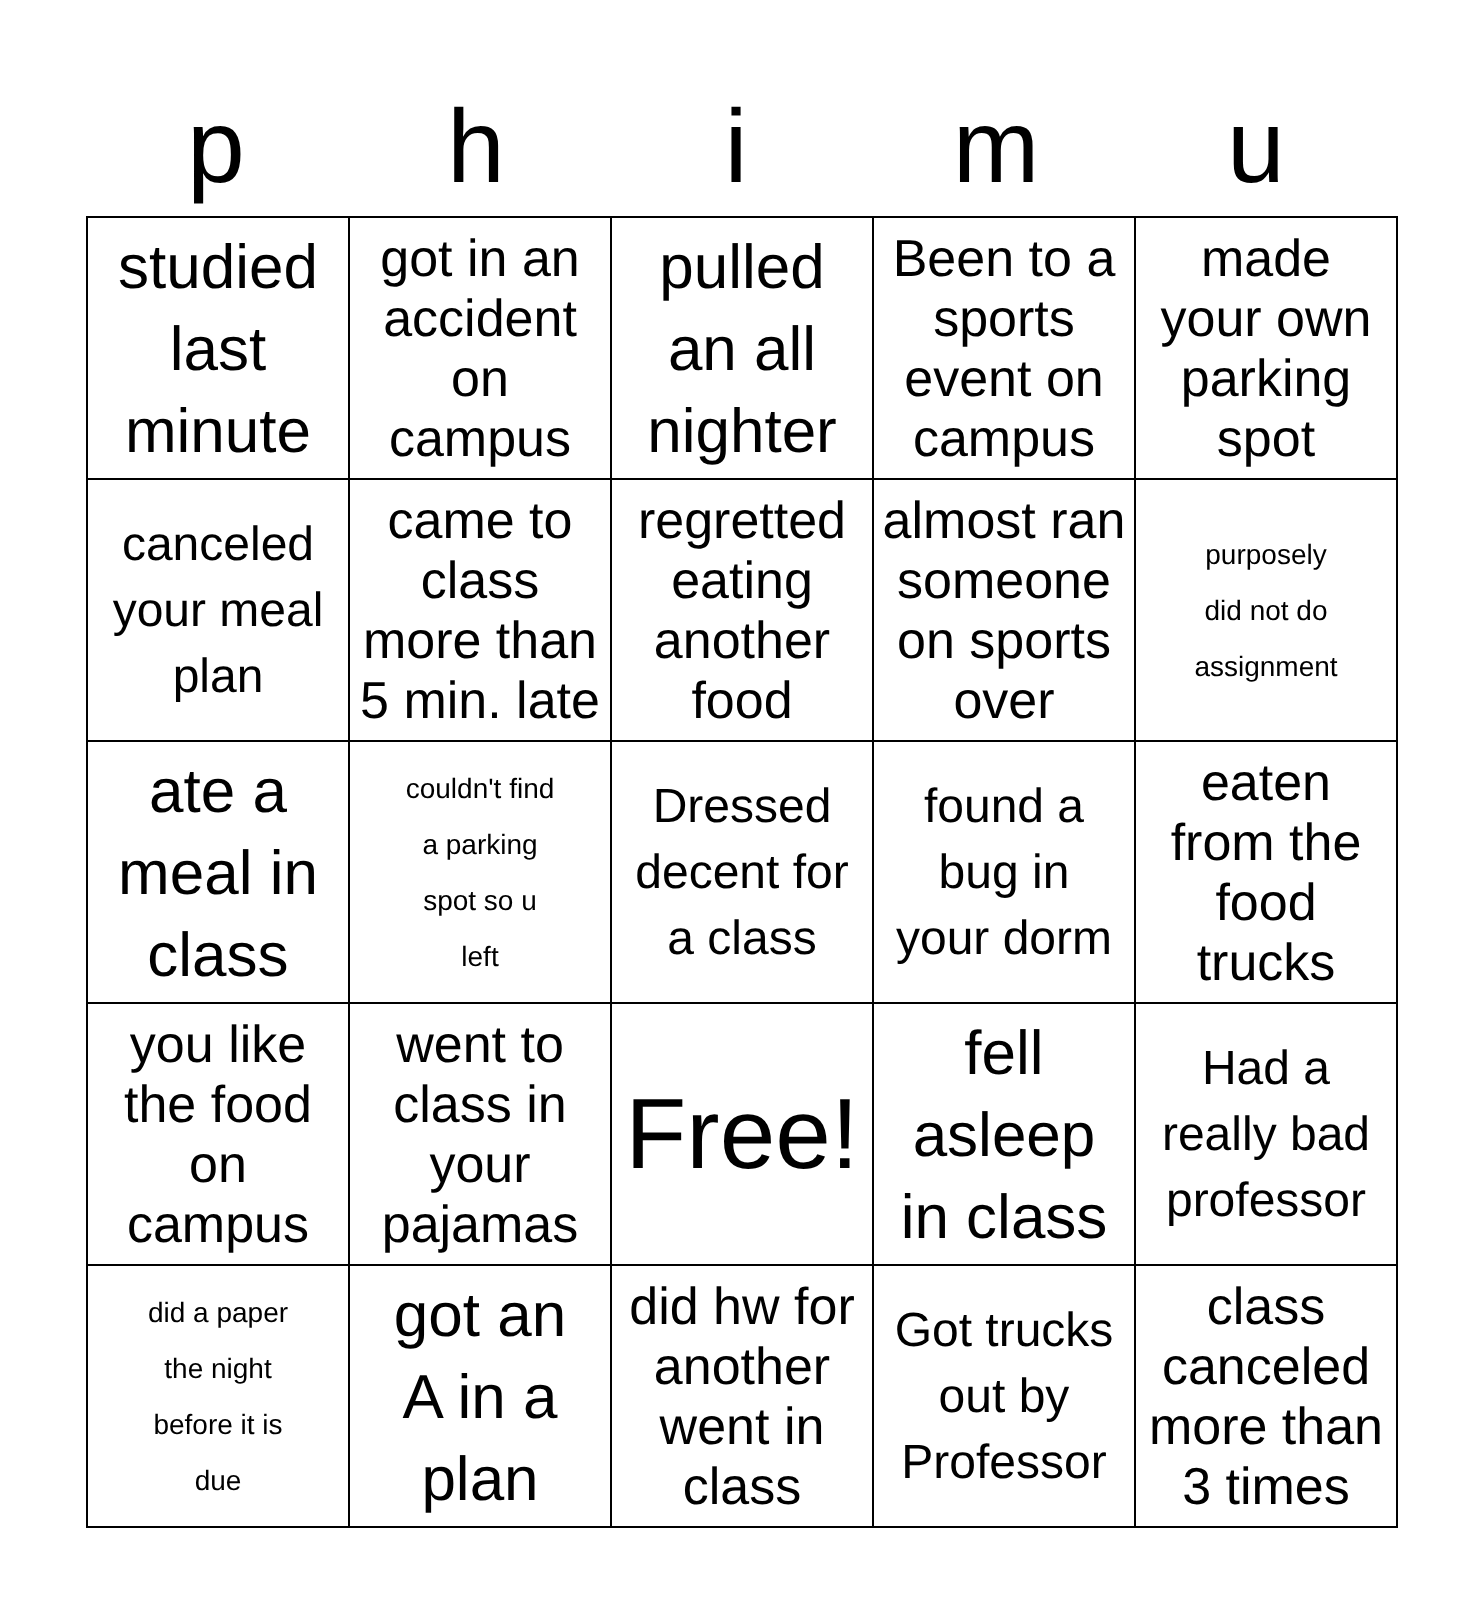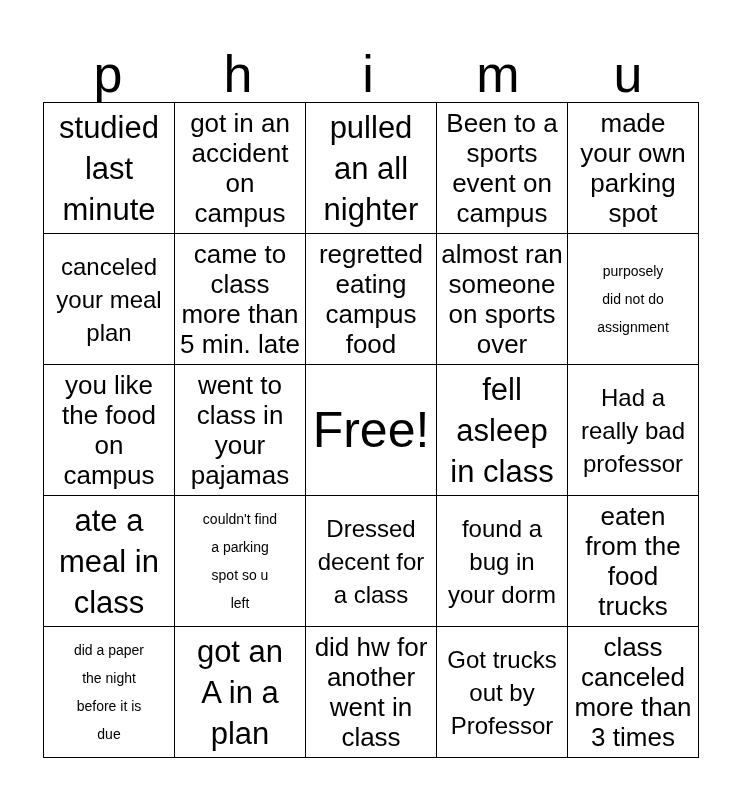--- a/index.html
+++ b/index.html
@@ -26,21 +26,21 @@
     .header-letter {
       width: 130px;
       text-align: center;
       font-size: 52px;
       line-height: 68px;
       height: 68px;
     }
     .grid {
       position: absolute;
       left: 43px;
-      top: 102px;
+      top: 108px;
       width: 650px;
       height: 650px;
       border-collapse: collapse;
       table-layout: fixed;
     }
     .grid td {
       width: 130px;
       height: 130px;
       border: 1.5px solid #000000;
       text-align: center;
@@ -110,37 +110,66 @@
         </td>
         <td>
           <span class="cell-text sz-xs">came to
 class
 more than
 5 min. late</span>
         </td>
         <td>
           <span class="cell-text sz-xs">regretted
 eating
-campus
+another
 food</span>
         </td>
         <td>
           <span class="cell-text sz-xs">almost ran
 someone
 on sports
 over</span>
         </td>
         <td>
           <span class="cell-text sz-xxs">purposely
 did not do
 assignment</span>
         </td>
       </tr>
       <tr>
         <td>
+          <span class="cell-text sz-xl">ate a
+meal in
+class</span>
+        </td>
+        <td>
+          <span class="cell-text sz-xxs">couldn't find
+a parking
+spot so u
+left</span>
+        </td>
+        <td>
+          <span class="cell-text sz-m">Dressed
+decent for
+a class</span>
+        </td>
+        <td>
+          <span class="cell-text sz-m">found a
+bug in
+your dorm</span>
+        </td>
+        <td>
+          <span class="cell-text sz-xs">eaten
+from the
+food
+trucks</span>
+        </td>
+      </tr>
+      <tr>
+        <td>
           <span class="cell-text sz-xs">you like
 the food
 on
 campus</span>
         </td>
         <td>
           <span class="cell-text sz-xs">went to
 class in
 your
 pajamas</span>
@@ -154,49 +183,20 @@
 in class</span>
         </td>
         <td>
           <span class="cell-text sz-m">Had a
 really bad
 professor</span>
         </td>
       </tr>
       <tr>
         <td>
-          <span class="cell-text sz-xl">ate a
-meal in
-class</span>
-        </td>
-        <td>
-          <span class="cell-text sz-xxs">couldn't find
-a parking
-spot so u
-left</span>
-        </td>
-        <td>
-          <span class="cell-text sz-m">Dressed
-decent for
-a class</span>
-        </td>
-        <td>
-          <span class="cell-text sz-m">found a
-bug in
-your dorm</span>
-        </td>
-        <td>
-          <span class="cell-text sz-xs">eaten
-from the
-food
-trucks</span>
-        </td>
-      </tr>
-      <tr>
-        <td>
           <span class="cell-text sz-xxs">did a paper
 the night
 before it is
 due</span>
         </td>
         <td>
           <span class="cell-text sz-xl">got an
 A in a
 plan</span>
         </td>

